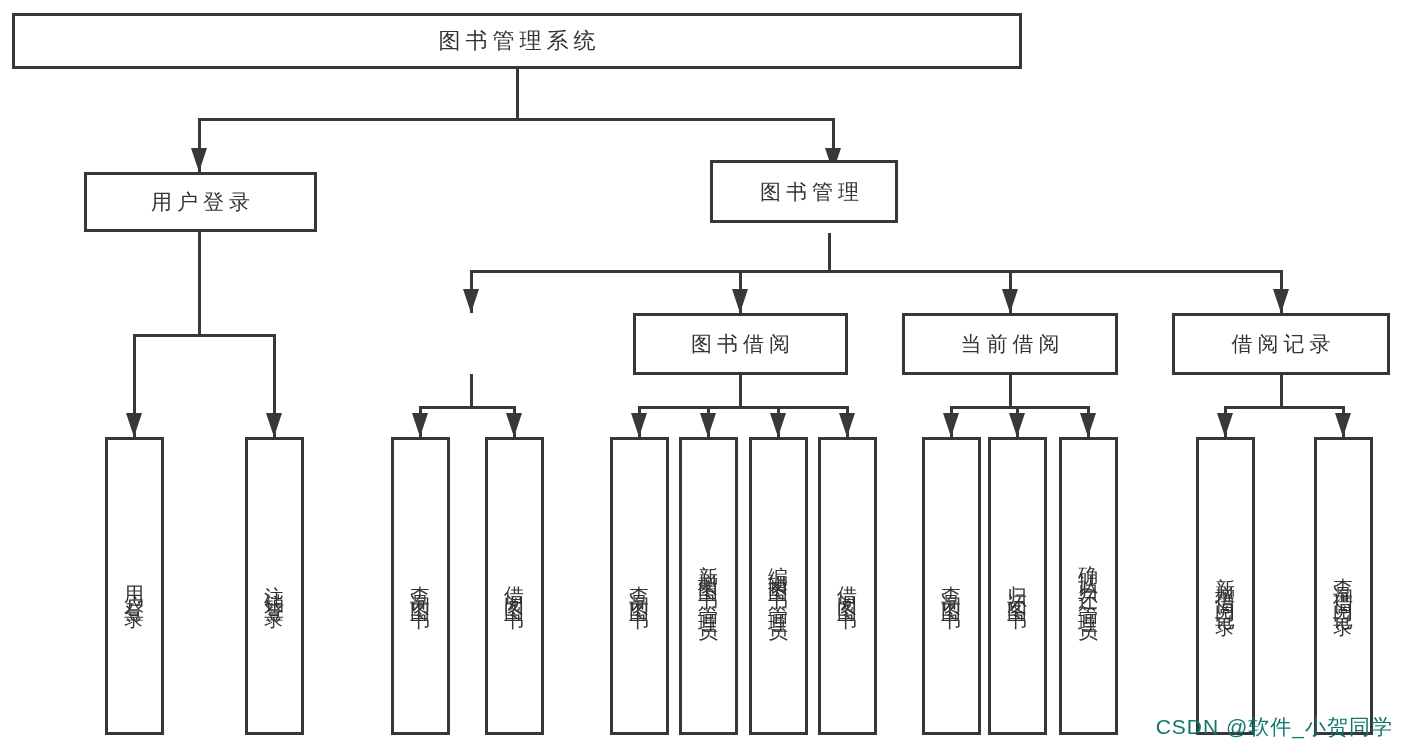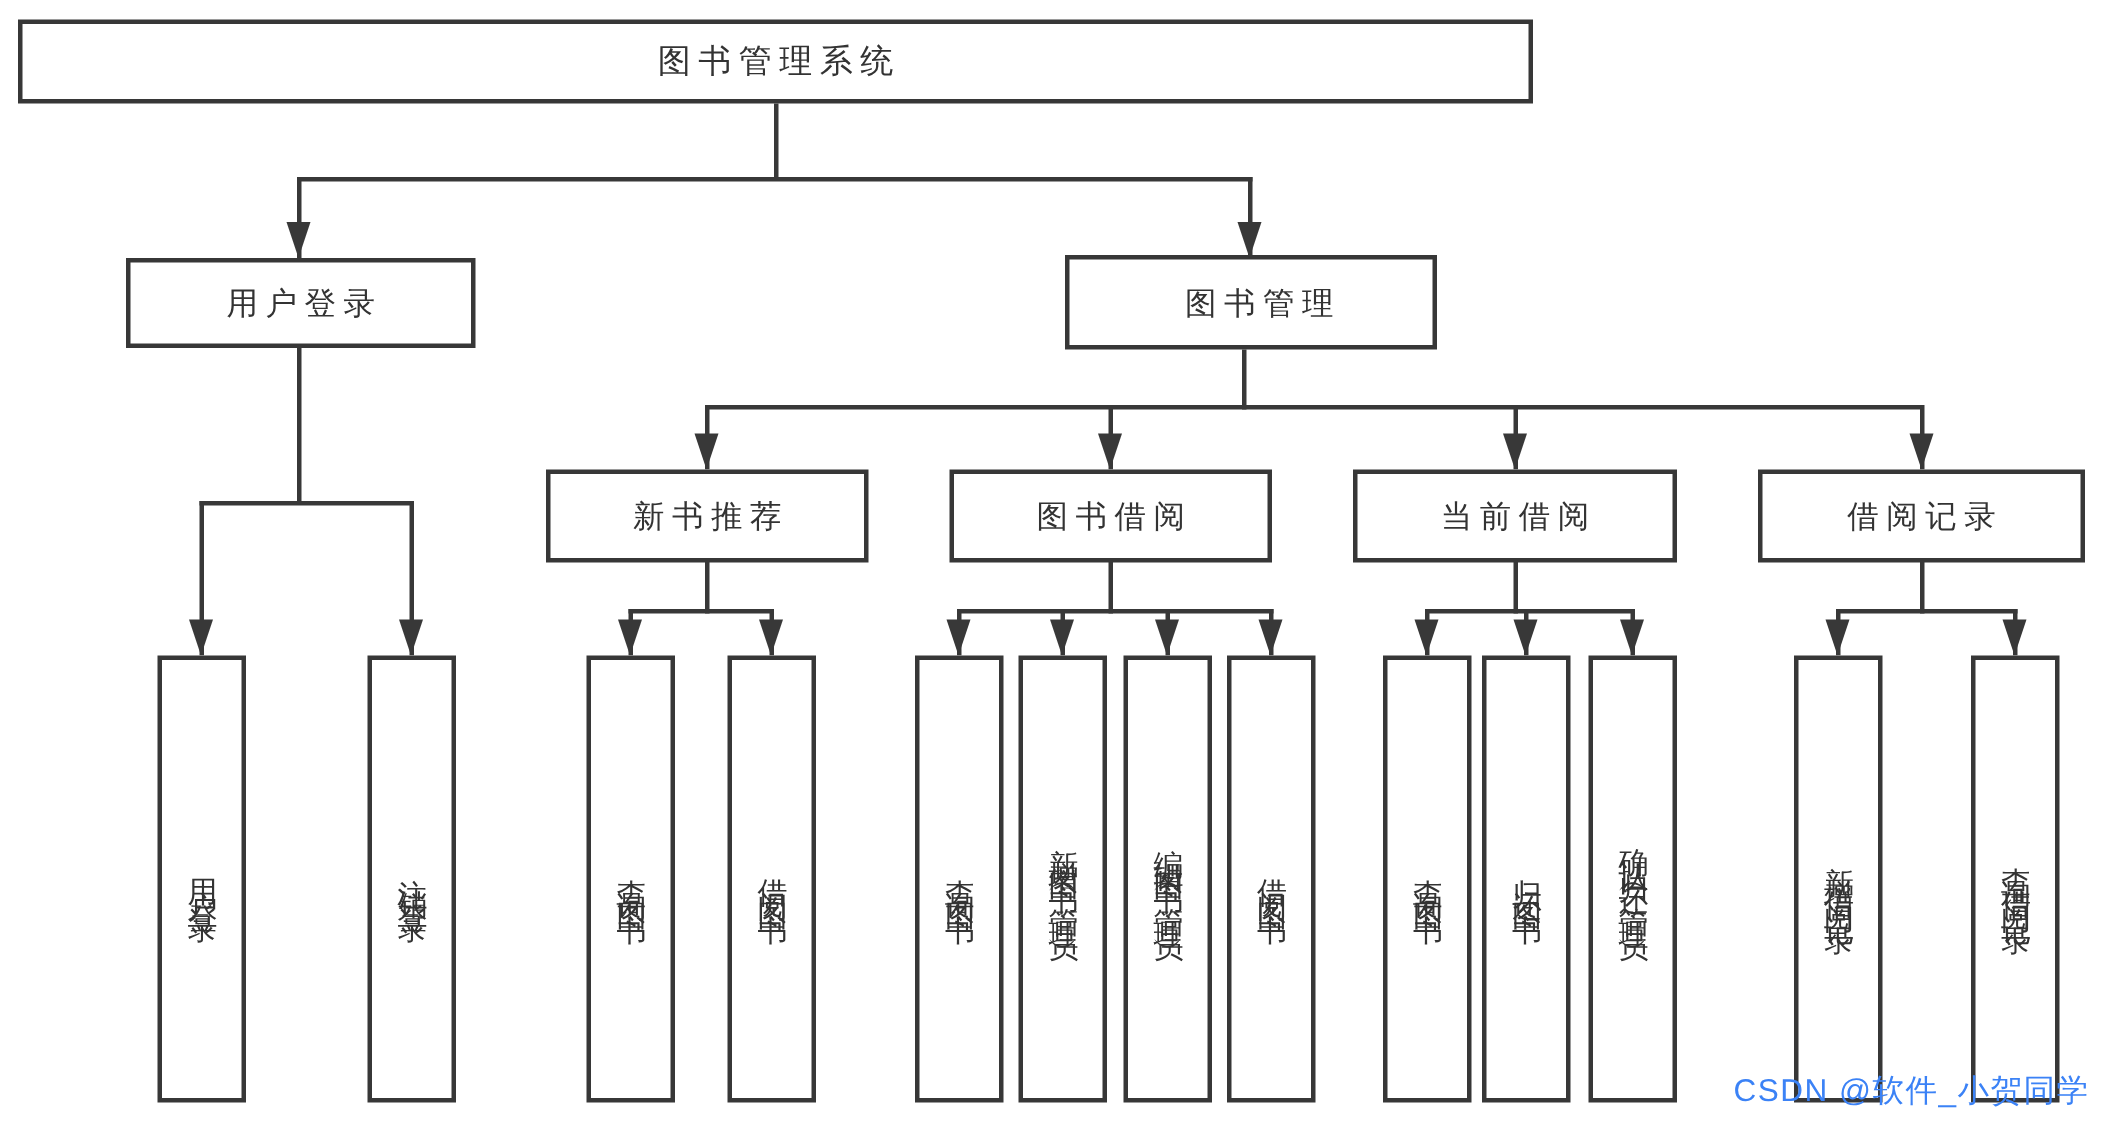--- a/index.html
+++ b/index.html
@@ -55,62 +55,61 @@
     height: 0;
     border-left: 8px solid transparent;
     border-right: 8px solid transparent;
     border-top: 24px solid #383838;
   }
   .watermark {
     position: absolute;
     right: 12px;
     bottom: 6px;
     font-size: 21px;
-    color: #3b82f6;
+    color: #0f766e;
     letter-spacing: 1px;
     white-space: nowrap;
     pointer-events: none;
   }
 </style>
 </head>
 <body>
 
 <div id="canvas">
 
   <div class="box hbox" style="left:12px; top:13px; width:1010px; height:56px; font-size:22px;">图书管理系统</div>
 
   <div class="vline" style="left:516px; top:69px; height:51px;"></div>
   <div class="hline" style="left:198px; top:118px; width:637px;"></div>
   <div class="vline" style="left:198px; top:118px; height:54px;"></div>
   <div class="vline" style="left:832px; top:118px; height:54px;"></div>
   <div class="arrow" style="left:191px; top:148px;"></div>
   <div class="arrow" style="left:825px; top:148px;"></div>
 
   <div class="box hbox" style="left:84px; top:172px; width:233px; height:60px;">用户登录</div>
-  <div class="box hbox" style="left:710px; top:170px; width:248px; height:63px;padding-left:11px;">图书管理</div>
+  <div class="box hbox" style="left:710px; top:160px; width:188px; height:63px;padding-left:11px;">图书管理</div>
 
   <div class="vline" style="left:198px; top:232px; height:104px;"></div>
   <div class="hline" style="left:133px; top:334px; width:143px;"></div>
   <div class="vline" style="left:133px; top:334px; height:103px;"></div>
   <div class="vline" style="left:273px; top:334px; height:103px;"></div>
   <div class="arrow" style="left:126px; top:413px;"></div>
   <div class="arrow" style="left:266px; top:413px;"></div>
 
   <div class="vline" style="left:828px; top:233px; height:40px;"></div>
   <div class="hline" style="left:470px; top:270px; width:812px;"></div>
   <div class="vline" style="left:470px; top:270px; height:43px;"></div>
   <div class="vline" style="left:739px; top:270px; height:43px;"></div>
   <div class="vline" style="left:1009px; top:270px; height:43px;"></div>
   <div class="vline" style="left:1280px; top:270px; height:43px;"></div>
   <div class="arrow" style="left:463px; top:289px;"></div>
   <div class="arrow" style="left:732px; top:289px;"></div>
   <div class="arrow" style="left:1002px; top:289px;"></div>
   <div class="arrow" style="left:1273px; top:289px;"></div>
 
-  <div class="box hbox" style="left:364px; top:313px; width:215px; height:62px;">新书推荐</div>
   <div class="box hbox" style="left:902px; top:313px; width:216px; height:62px;">当前借阅</div>
   <div class="box hbox" style="left:633px; top:313px; width:215px; height:62px;">图书借阅</div>
   <div class="box hbox" style="left:1172px; top:313px; width:218px; height:62px;">借阅记录</div>
 
   <div class="vline" style="left:470px; top:374px; height:35px;"></div>
   <div class="hline" style="left:419px; top:406px; width:97px;"></div>
   <div class="vline" style="left:419px; top:406px; height:31px;"></div>
   <div class="vline" style="left:513px; top:406px; height:31px;"></div>
   <div class="arrow" style="left:412px; top:413px;"></div>
   <div class="arrow" style="left:506px; top:413px;"></div>

